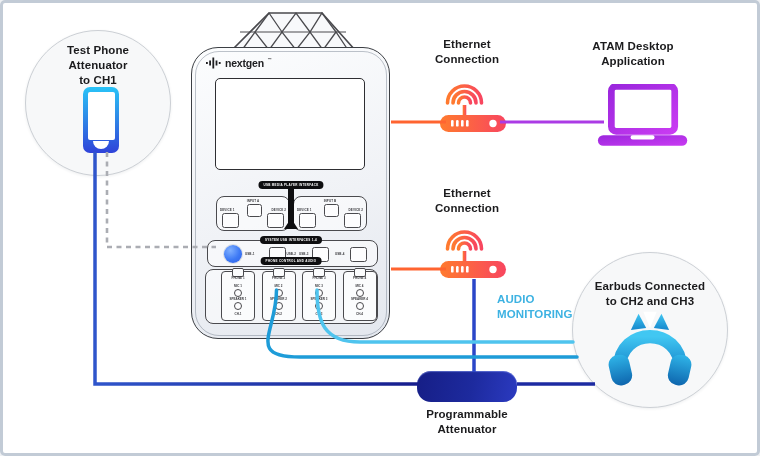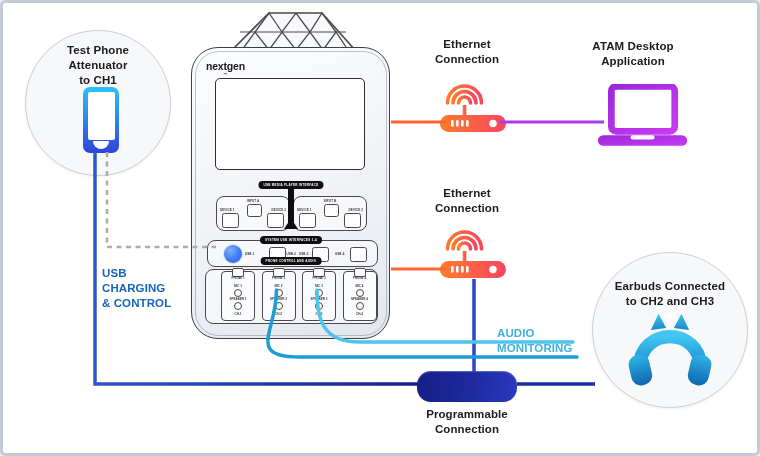--- a/index.html
+++ b/index.html
@@ -18,21 +18,21 @@
          background:linear-gradient(180deg,#29C3F7 0%,#2E8BE8 45%,#2F43D9 100%);}
   .phone .scr{position:absolute;left:4.5px;right:4.5px;top:4.5px;bottom:13px;background:#fff;border-radius:2px;}
   .phone .notch{position:absolute;left:50%;bottom:4px;transform:translateX(-50%);
                 width:16px;height:8px;background:#fff;border-radius:0 0 9px 9px;}
   
   .device{position:absolute;left:191px;top:47px;width:197px;height:290px;border-radius:27px;
           border:1.5px solid #3c3f44;z-index:2;
           background:linear-gradient(160deg,#fcfdfe 0%,#f0f2f6 55%,#e3e7ee 100%);}
   .device::after{content:"";position:absolute;inset:2.5px;border-radius:24px;
                  border:1px solid rgba(125,135,150,.5);pointer-events:none;}
-  .logo{position:absolute;left:14px;top:8px;height:14px;display:flex;align-items:center;gap:4px;flex-direction:column;}
+  .logo{position:absolute;left:14px;top:8px;height:14px;display:flex;align-items:center;gap:4px;}
   .logo .txt{font-size:10.5px;font-weight:bold;color:#202023;letter-spacing:-.2px;}
   .logo .tm{font-size:4px;font-weight:bold;color:#202023;vertical-align:top;position:relative;top:-4px;}
   .screen{position:absolute;left:23px;top:30px;width:148px;height:90px;background:#fff;
           border:1.5px solid #2e2e32;border-radius:5px;}
   .bpill{position:absolute;transform:translateX(-50%);background:#0e0e10;color:#fff;
          font-size:3px;font-weight:bold;letter-spacing:.3px;padding:2px 5px;border-radius:5px;
          white-space:nowrap;z-index:4;}
   .gbox{position:absolute;border:1.2px solid #4a4a4e;border-radius:8px;background:rgba(255,255,255,.5);}
   .stem{position:absolute;left:96px;top:136px;width:6px;height:45px;background:#0e0e10;z-index:3;}
   .stem::after{content:"";position:absolute;bottom:0;left:-4px;width:14px;height:6px;background:#0e0e10;
@@ -216,27 +216,24 @@
     <path d="M9.5,25 A17,17 0 0 1 43.5,25" fill="none" stroke="url(#gor2)" stroke-width="3.6" stroke-linecap="round"></path>
     <rect x="24.7" y="27" width="3.6" height="12" fill="url(#gor2)"></rect>
     <rect x="2" y="37" width="66" height="17" rx="8.5" fill="url(#gor2)"></rect>
     <rect x="13" y="42" width="2.6" height="6.6" rx="1.2" fill="#fff"></rect>
     <rect x="18" y="42" width="2.6" height="6.6" rx="1.2" fill="#fff"></rect>
     <rect x="23" y="42" width="2.6" height="6.6" rx="1.2" fill="#fff"></rect>
     <rect x="28" y="42" width="2.6" height="6.6" rx="1.2" fill="#fff"></rect>
     <circle cx="55" cy="45.5" r="3.7" fill="#fff"></circle>
   </svg>
 
-  <div class="lbl la" style="left:497px;top:326px;color:#3DB2E2;">AUDIO
+  <div class="lbl la" style="left:497px;top:292px;color:#3DB2E2;">AUDIO
 MONITORING</div>
-  <div class="lbl la" style="left:102px;top:266px;color:#1566B8;">USB
-CHARGING
-&amp; CONTROL</div>
-
-  <div class="bubble" style="left:592px;top:252px;width:154px;height:154px;">
+
+  <div class="bubble" style="left:572px;top:252px;width:154px;height:154px;">
     <div class="lbl" style="left:0;top:26px;width:154px;position:absolute;">Earbuds Connected
 to CH2 and CH3</div>
     <svg style="position:absolute;left:34px;top:54px;" width="86" height="84" viewBox="0 0 90 84">
       <defs>
         <linearGradient id="ghb" x1="0" y1="0" x2="0" y2="1">
           <stop offset="0" stop-color="#41C7F2"></stop>
             <stop offset="1" stop-color="#1787CC"></stop>
         </linearGradient>
         <linearGradient id="ghc" x1="0" y1="0" x2="0" y2="1">
           <stop offset="0" stop-color="#2FB4E8"></stop>
@@ -247,21 +244,21 @@
       <path d="M25,22 L33,5 L41,20 Z" fill="url(#ghb)"></path>
       <path d="M49,20 L57,5 L65,22 Z" fill="url(#ghb)"></path>
       <path d="M38,3 L52,3 L45,20 Z" fill="#fff"></path>
       <rect x="3" y="48" width="22" height="32" rx="10" fill="url(#ghc)" transform="rotate(-13 14 64)"></rect>
       <rect x="65" y="48" width="22" height="32" rx="10" fill="url(#ghc)" transform="rotate(13 76 64)"></rect>
     </svg>
   </div>
 
   <div class="atten"></div>
   <div class="lbl" style="left:402px;top:407px;width:130px;">Programmable
-Connection</div>
+Attenuator</div>
 
   <svg class="wires" width="760" height="456" viewBox="0 0 760 456">
     <defs>
       <linearGradient id="gnavy" x1="95" y1="0" x2="418" y2="0" gradientUnits="userSpaceOnUse">
         <stop offset="0" stop-color="#2F55CB"></stop>
           <stop offset="1" stop-color="#161D8D"></stop>
       </linearGradient>
     </defs>
     <line x1="391" y1="122" x2="446" y2="122" stroke="#FF6430" stroke-width="3"></line>
     <line x1="500" y1="122" x2="604" y2="122" stroke="#AB3BE5" stroke-width="3"></line>

